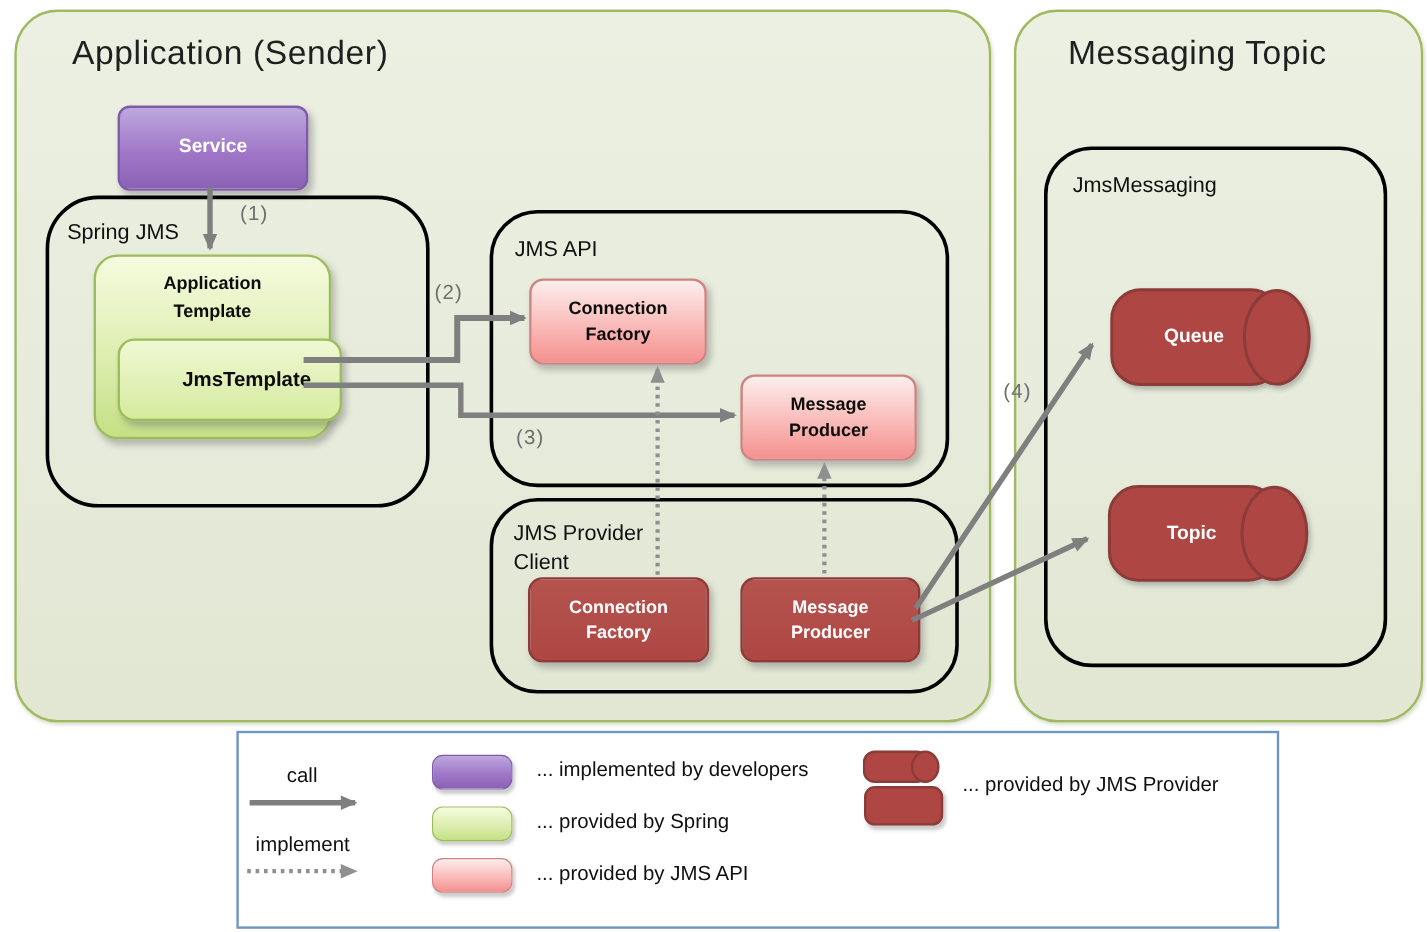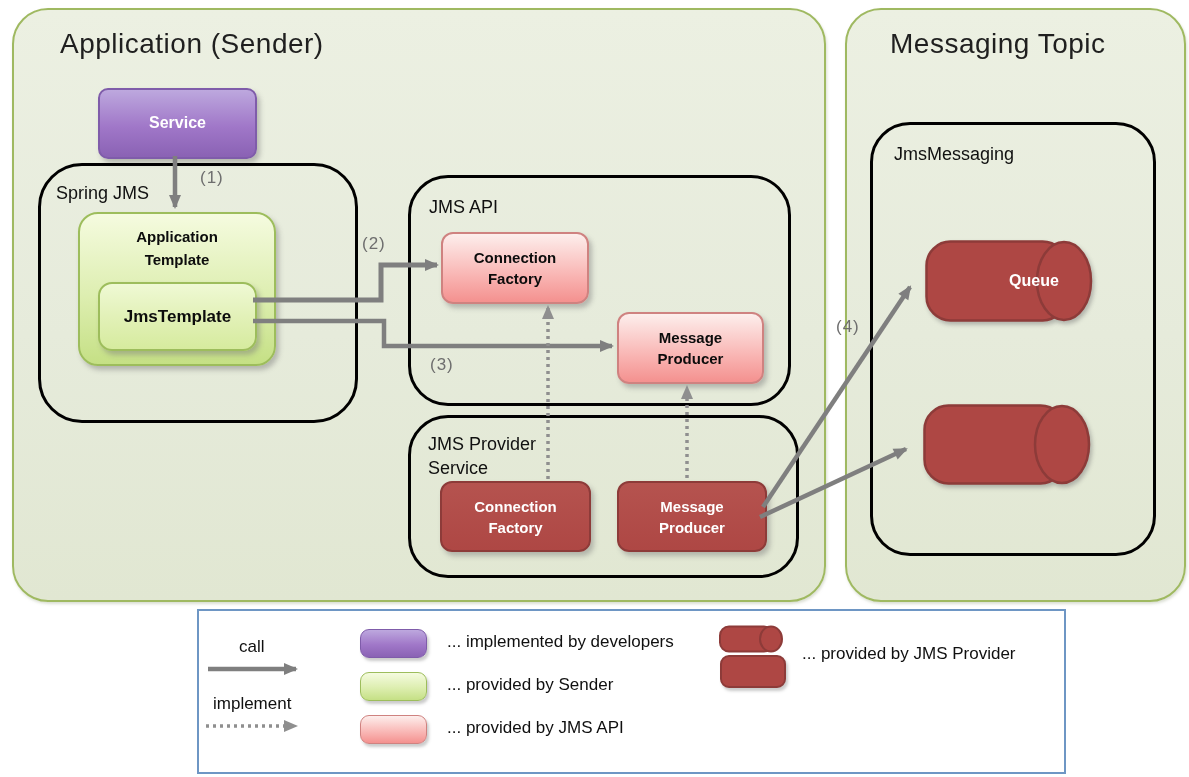--- a/index.html
+++ b/index.html
@@ -36,21 +36,21 @@
   .pink{
     background:linear-gradient(180deg,#fdeeec 0%,#f9b6b4 60%,#f4918f 100%);
     border:2px solid #cf8280;color:#0c0c0c;font-size:15px;
   }
   .darkred{
     background:linear-gradient(180deg,#b5534f 0%,#ae4744 100%);
     border:2px solid #8d3b39;color:#fff;font-size:15px;
   }
   .jmt-title{font-weight:bold;font-size:15px;text-align:center;padding-top:12px;line-height:1.5;white-space:pre-line;}
   .step-label{font-size:17px;color:#6e6e6e;letter-spacing:1px;white-space:nowrap;}
-  .cyl-label{position:absolute;left:0;top:0;width:140px;height:100%;display:flex;align-items:center;justify-content:center;color:#fff;font-weight:bold;font-size:16px;padding-left:39px;}
+  .cyl-label{position:absolute;left:0;top:0;width:140px;height:100%;display:flex;align-items:center;justify-content:center;color:#fff;font-weight:bold;font-size:16px;}
   .cyl-svg{filter:drop-shadow(2px 3px 2px rgba(110,110,110,.45));}
   .legend{background:#fff;border:2px solid #6e96c4;padding-left:17px;}
   .legend-text{font-size:17px;color:#101010;white-space:nowrap;}
   .swatch{border-radius:9px;box-shadow:2px 3px 3px rgba(140,140,140,.45);}
   .swatch.purple{border-width:1.5px;}
   .swatch.pinksw{background:linear-gradient(180deg,#fdeeec 0%,#f9b6b4 60%,#f4918f 100%);border:1.5px solid #cf8280;}
   .swatch.greensw{background:linear-gradient(180deg,#f5fbdf 0%,#ddeeb0 55%,#c5e085 100%);border:1.5px solid #9dbd5c;}
   .swatch.darksw{background:#ae4744;border:2px solid #8d3b39;}
   svg.overlay{position:absolute;left:0;top:0;pointer-events:none;}
 </style>
@@ -67,33 +67,33 @@
 
   <div class="abs node purple" style="left:98px;top:88px;width:155px;height:67px;border-radius:10px;">Service</div>
 
   <div class="abs group" style="left:38px;top:163px;width:314px;height:254px;"></div>
   <div class="abs group-label" style="left:56px;top:181px;">Spring JMS</div>
 
   <div class="abs greenbox" style="left:78px;top:212px;width:194px;height:150px;box-shadow:3px 4px 5px rgba(120,120,120,.45);">
     <div class="jmt-title">Application
 Template</div>
   </div>
-  <div class="abs node greenbox-inner" style="left:98px;top:282px;width:155px;height:65px;">JmsTemplate</div>
+  <div class="abs node greenbox-inner" style="left:98px;top:282px;width:155px;height:65px;padding-left:28px;">JmsTemplate</div>
 
   <div class="abs group" style="left:408px;top:175px;width:377px;height:225px;border-radius:40px;"></div>
   <div class="abs group-label" style="left:429px;top:195px;">JMS API</div>
 
   <div class="abs node pink" style="left:441px;top:232px;width:144px;height:68px;">Connection
 Factory</div>
   <div class="abs node pink" style="left:617px;top:312px;width:143px;height:68px;">Message
 Producer</div>
 
   <div class="abs group" style="left:408px;top:415px;width:385px;height:157px;border-radius:40px;"></div>
   <div class="abs group-label" style="left:428px;top:432px;">JMS Provider
-Service</div>
+Client</div>
 
   <div class="abs node darkred" style="left:440px;top:481px;width:147px;height:67px;">Connection
 Factory</div>
   <div class="abs node darkred" style="left:617px;top:481px;width:146px;height:67px;">Message
 Producer</div>
 
   <div class="abs group" style="left:870px;top:122px;width:280px;height:428px;border-radius:40px;"></div>
   <div class="abs group-label" style="left:894px;top:142px;">JmsMessaging</div>
 
   <div class="abs" style="left:925px;top:240px;width:168px;height:82px;">
@@ -102,37 +102,38 @@
       <ellipse cx="139" cy="41" rx="27" ry="39" fill="#ae4744" stroke="#8d3b39" stroke-width="2.5"></ellipse>
     </svg>
     <div class="cyl-label">Queue</div>
   </div>
 
   <div class="abs" style="left:923px;top:404px;width:168px;height:81px;">
     <svg class="cyl-svg" width="168" height="81" viewBox="0 0 168 81">
       <rect x="1.5" y="1.5" width="140" height="78" rx="24" fill="#ae4744" stroke="#8d3b39" stroke-width="2.5"></rect>
       <ellipse cx="139" cy="40.5" rx="27" ry="38.5" fill="#ae4744" stroke="#8d3b39" stroke-width="2.5"></ellipse>
     </svg>
+    <div class="cyl-label">Topic</div>
   </div>
 
   <div class="abs step-label" style="left:200px;top:168px;">(1)</div>
   <div class="abs step-label" style="left:362px;top:234px;">(2)</div>
   <div class="abs step-label" style="left:430px;top:355px;">(3)</div>
   <div class="abs step-label" style="left:836px;top:317px;">(4)</div>
 
   <div class="abs legend" style="left:197px;top:609px;width:848px;height:161px;">
     <div class="abs legend-text" style="left:40px;top:26px;">call</div>
     <div class="abs legend-text" style="left:14px;top:83px;">implement</div>
 
     <div class="abs swatch purple" style="left:161px;top:18px;width:65px;height:27px;"></div>
     <div class="abs swatch greensw" style="left:161px;top:61px;width:65px;height:27px;"></div>
     <div class="abs swatch pinksw" style="left:161px;top:104px;width:65px;height:27px;"></div>
 
     <div class="abs legend-text" style="left:248px;top:21px;text-align:center;">... implemented by developers</div>
-    <div class="abs legend-text" style="left:248px;top:64px;">... provided by Sender</div>
+    <div class="abs legend-text" style="left:248px;top:64px;">... provided by Spring</div>
     <div class="abs legend-text" style="left:248px;top:107px;">... provided by JMS API</div>
 
     <svg class="abs" style="left:520px;top:14px;" width="66" height="28" viewBox="0 0 66 28">
       <rect x="1" y="1.5" width="53" height="25" rx="9" fill="#ae4744" stroke="#8d3b39" stroke-width="2"></rect>
       <ellipse cx="52" cy="14" rx="11" ry="12.5" fill="#ae4744" stroke="#8d3b39" stroke-width="2"></ellipse>
     </svg>
     <div class="abs swatch darksw" style="left:521px;top:44px;width:62px;height:29px;"></div>
     <div class="abs legend-text" style="left:603px;top:33px;">... provided by JMS Provider</div>
   </div>
 

